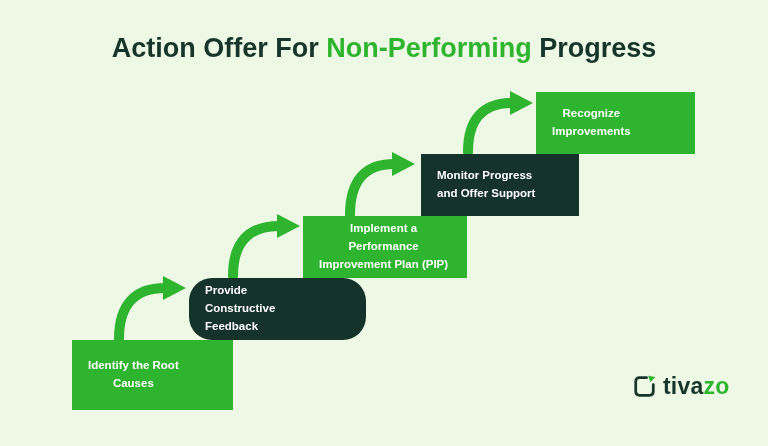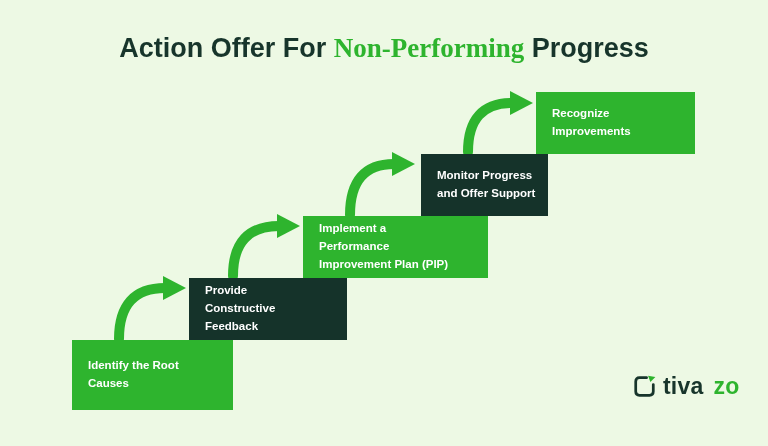--- a/index.html
+++ b/index.html
@@ -20,41 +20,41 @@
   .title{
     position:absolute;
     top:33px;left:0;width:768px;
     text-align:center;
     font-size:27px;
     font-weight:bold;
     letter-spacing:0px;
     color:var(--title-dark);
     white-space:pre;
   }
-  .title .hl{color:var(--accent-green);font-family:Liberation Serif, serif;}
+  .title .hl{color:var(--accent-green);}
   .step{
     position:absolute;
     display:flex;
     align-items:center;
     padding-left:16px;
     padding-right:2px;
   }
-  .step.green{background:var(--accent-green);}
+  .step.green{background:var(--accent-green);text-align:center;}
   .step.dark{background:var(--dark-green);}
   .step p{
     color:var(--step-text);
     font-size:11.5px;
     font-weight:bold;
     line-height:1.55;
     white-space:pre;
   }
   .s1{left:72px;top:340px;width:161px;height:70px;}
-  .s2{left:189px;top:278px;width:158px;height:62px;}
-  .s3{left:303px;top:216px;width:185px;height:62px;}
-  .s4{left:421px;top:154px;width:127px;height:62px;}
+  .s2{left:189px;top:278px;width:177px;height:62px;border-radius:23px;}
+  .s3{left:303px;top:216px;width:164px;height:62px;}
+  .s4{left:421px;top:154px;width:158px;height:62px;}
   .s5{left:536px;top:92px;width:159px;height:62px;}
   .arrows{
     position:absolute;
     left:0;top:0;width:768px;height:446px;
     pointer-events:none;
   }
   .arrow-path{
     stroke:var(--accent-green);
     stroke-width:10;
     fill:none;
@@ -69,21 +69,21 @@
     gap:7px;
   }
   .logo-icon-frame{stroke:var(--title-dark);stroke-width:2.6;fill:none;stroke-linecap:round;}
   .logo-icon-leaf{fill:var(--accent-green);}
   .brand{
     font-size:23px;
     font-weight:bold;
     color:var(--title-dark);
     letter-spacing:0.2px;
   }
-  .brand .hl{color:var(--accent-green);margin-left:10px;}
+  .brand .hl{color:var(--accent-green);}
 </style>
 </head>
 <body>
 
 <div class="stage">
 
   <h1 class="title"><span>Action Offer For </span><span class="hl">Non-Performing</span><span> Progress</span></h1>
 
   <svg class="arrows" viewBox="0 0 768 446" xmlns="http://www.w3.org/2000/svg">
     <g>

